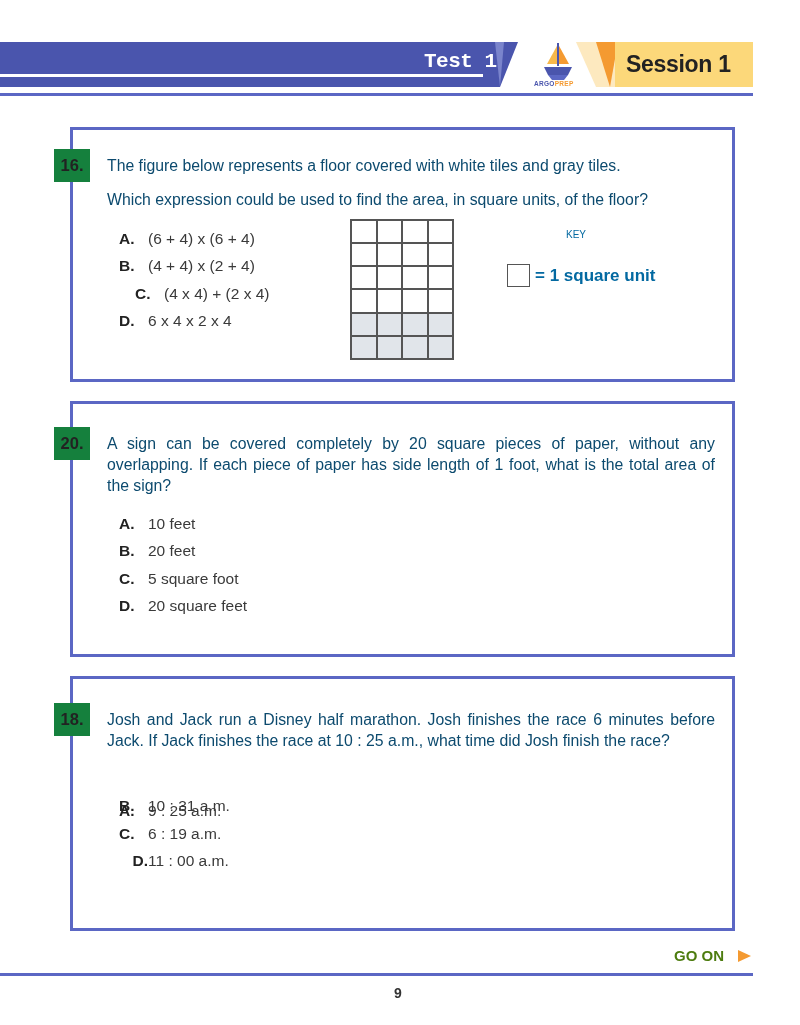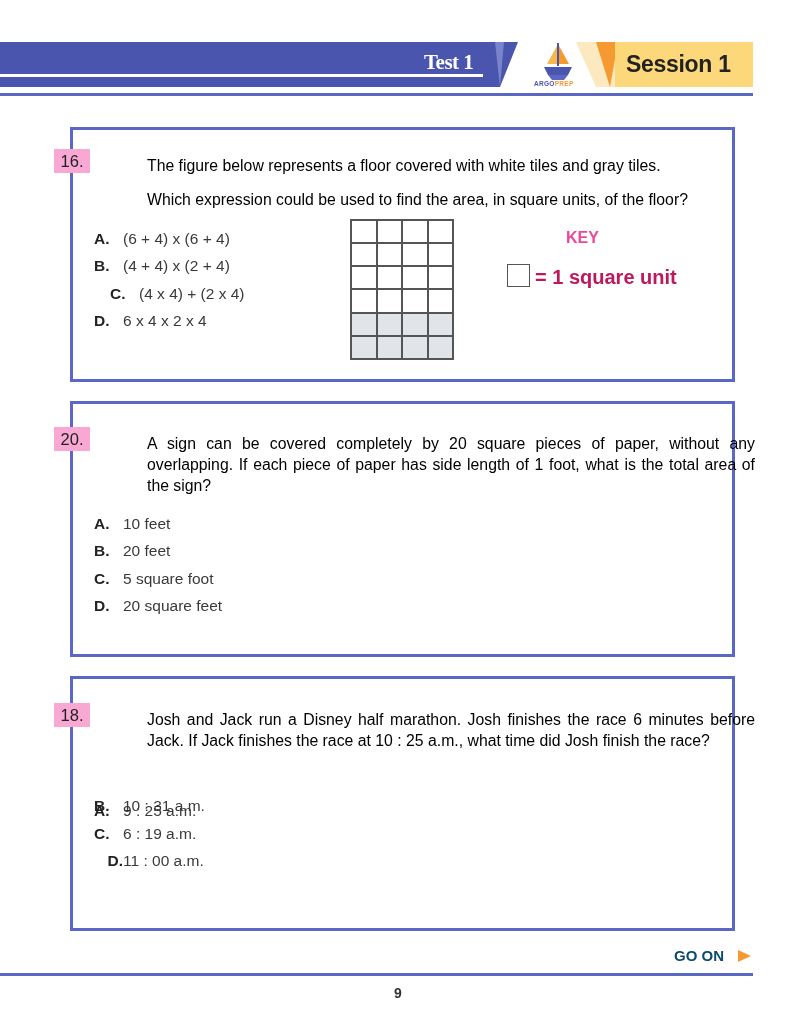--- a/index.html
+++ b/index.html
@@ -5,48 +5,48 @@
     * { box-sizing: border-box; margin: 0; padding: 0; }
     html, body { width: 800px; height: 1025px; background: #ffffff; overflow: hidden; }
     body { position: relative; font-family: "DejaVu Sans", sans-serif; color: #3a3a3a; }
 
     
     .hdr-band { position: absolute; left: 0; top: 42px; width: 500px; height: 38px; background: #4a55ad; }
     .hdr-band2 { position: absolute; left: 0; top: 80px; width: 500px; height: 7px; background: #4a55ad; }
     .hdr-stripe { position: absolute; left: 0; top: 74px; width: 483px; height: 3px; background: #ffffff; }
     .hdr-line { position: absolute; left: 0; top: 93px; width: 753px; height: 3px; background: #5b67c4; }
     .hdr-slant { position: absolute; left: 490px; top: 42px; width: 28px; height: 45px; }
-    .test-title { position: absolute; left: 424px; top: 50px; font-family: Liberation Serif, serif; font-weight: bold; font-size: 21px; color: #ffffff; letter-spacing: -0.5px; }
+    .test-title { position: absolute; left: 424px; top: 50px; font-family: Liberation Mono, monospace; font-weight: bold; font-size: 21px; color: #ffffff; letter-spacing: -0.5px; }
     .logo { position: absolute; left: 530px; top: 42px; width: 54px; height: 48px; }
     .logo-text { position: absolute; left: 534px; top: 80px; font-family: "Liberation Sans", sans-serif; font-weight: bold; font-size: 6.5px; letter-spacing: 0.3px; }
     .logo-text .argo { color: #4a55ad; }
     .logo-text .prep { color: #f49a31; }
     .sess-slant { position: absolute; left: 576px; top: 42px; width: 45px; height: 45px; }
     .sess-band { position: absolute; left: 615px; top: 42px; width: 138px; height: 45px; background: #fcd87a; }
     .session-title { position: absolute; left: 626px; top: 51px; font-family: "Liberation Sans", sans-serif; font-weight: bold; font-size: 23px; color: #222222; letter-spacing: -0.3px; }
 
     
     .qbox { position: absolute; left: 70px; width: 665px; border: 3px solid #5b67c4; background: #ffffff; }
-    .qnum { position: absolute; left: 54px; width: 36px; height: 24px; background: #f9a8d4; font-family: "Liberation Sans", sans-serif; font-weight: normal; font-size: 16.5px; color: #222; display: flex; align-items: center; justify-content: center; }
-    .qtext { position: absolute; left: 107px; font-family: "Liberation Sans", sans-serif; font-size: 15.8px; color: #000000; line-height: 21px; margin-left: 40px; }
+    .qnum { position: absolute; left: 54px; width: 36px; height: 33px; background: #15803d; font-family: "Liberation Sans", sans-serif; font-weight: bold; font-size: 16.5px; color: #222; display: flex; align-items: center; justify-content: center; }
+    .qtext { position: absolute; left: 107px; font-family: "Liberation Sans", sans-serif; font-size: 15.8px; color: #0c4a6e; line-height: 21px; }
     .qtext.just { width: 608px; text-align: justify; }
-    .opt { position: absolute; left: 94px; font-family: "Liberation Sans", sans-serif; font-size: 15.5px; color: #3a3a3a; line-height: 20px; white-space: nowrap; }
+    .opt { position: absolute; left: 119px; font-family: "Liberation Sans", sans-serif; font-size: 15.5px; color: #3a3a3a; line-height: 20px; white-space: nowrap; }
     .opt .letter { display: inline-block; width: 29px; font-weight: bold; color: #222; }
 
     
     .tile-grid { position: absolute; left: 350px; top: 219px; width: 104px; height: 141px; border: 1.5px solid #555; display: grid; grid-template-columns: repeat(4, 1fr); grid-template-rows: repeat(6, 1fr); }
     .tile { border: 1px solid #555; background: #ffffff; }
     .tile.gray { background: #e1e5ea; }
 
-    .key-title { position: absolute; left: 566px; top: 229px; font-family: "Liberation Sans", sans-serif; font-weight: bold; font-size: 16px; color: #ec4899; }
+    .key-title { position: absolute; left: 566px; top: 229px; font-family: "Liberation Sans", sans-serif; font-weight: normal; font-size: 10px; color: #0369a1; }
     .key-box { position: absolute; left: 507px; top: 264px; width: 23px; height: 23px; border: 1.5px solid #555; background: #fff; }
-    .key-label { position: absolute; left: 535px; top: 266px; font-family: "Liberation Sans", sans-serif; font-weight: bold; font-size: 20px; color: #be185d; }
+    .key-label { position: absolute; left: 535px; top: 266px; font-family: "Liberation Sans", sans-serif; font-weight: bold; font-size: 17px; color: #0369a1; }
 
     
-    .go-on { position: absolute; left: 674px; top: 947px; font-family: "Liberation Sans", sans-serif; font-weight: bold; font-size: 15px; color: #0c4a6e; }
+    .go-on { position: absolute; left: 674px; top: 947px; font-family: "Liberation Sans", sans-serif; font-weight: bold; font-size: 15px; color: #4d7c0f; }
     .go-arrow { position: absolute; left: 738px; top: 950px; width: 0; height: 0; border-top: 6.5px solid transparent; border-bottom: 6.5px solid transparent; border-left: 13px solid #f49a31; }
     .ftr-line { position: absolute; left: 0; top: 973px; width: 753px; height: 3px; background: #5b67c4; }
     .page-num { position: absolute; left: 394px; top: 985px; font-family: "Liberation Sans", sans-serif; font-weight: bold; font-size: 14px; color: #333; }
   </style>
 </head>
 <body>
 
 <div class="hdr-band"></div>
 <div class="hdr-band2"></div>
 <div class="hdr-stripe"></div>

